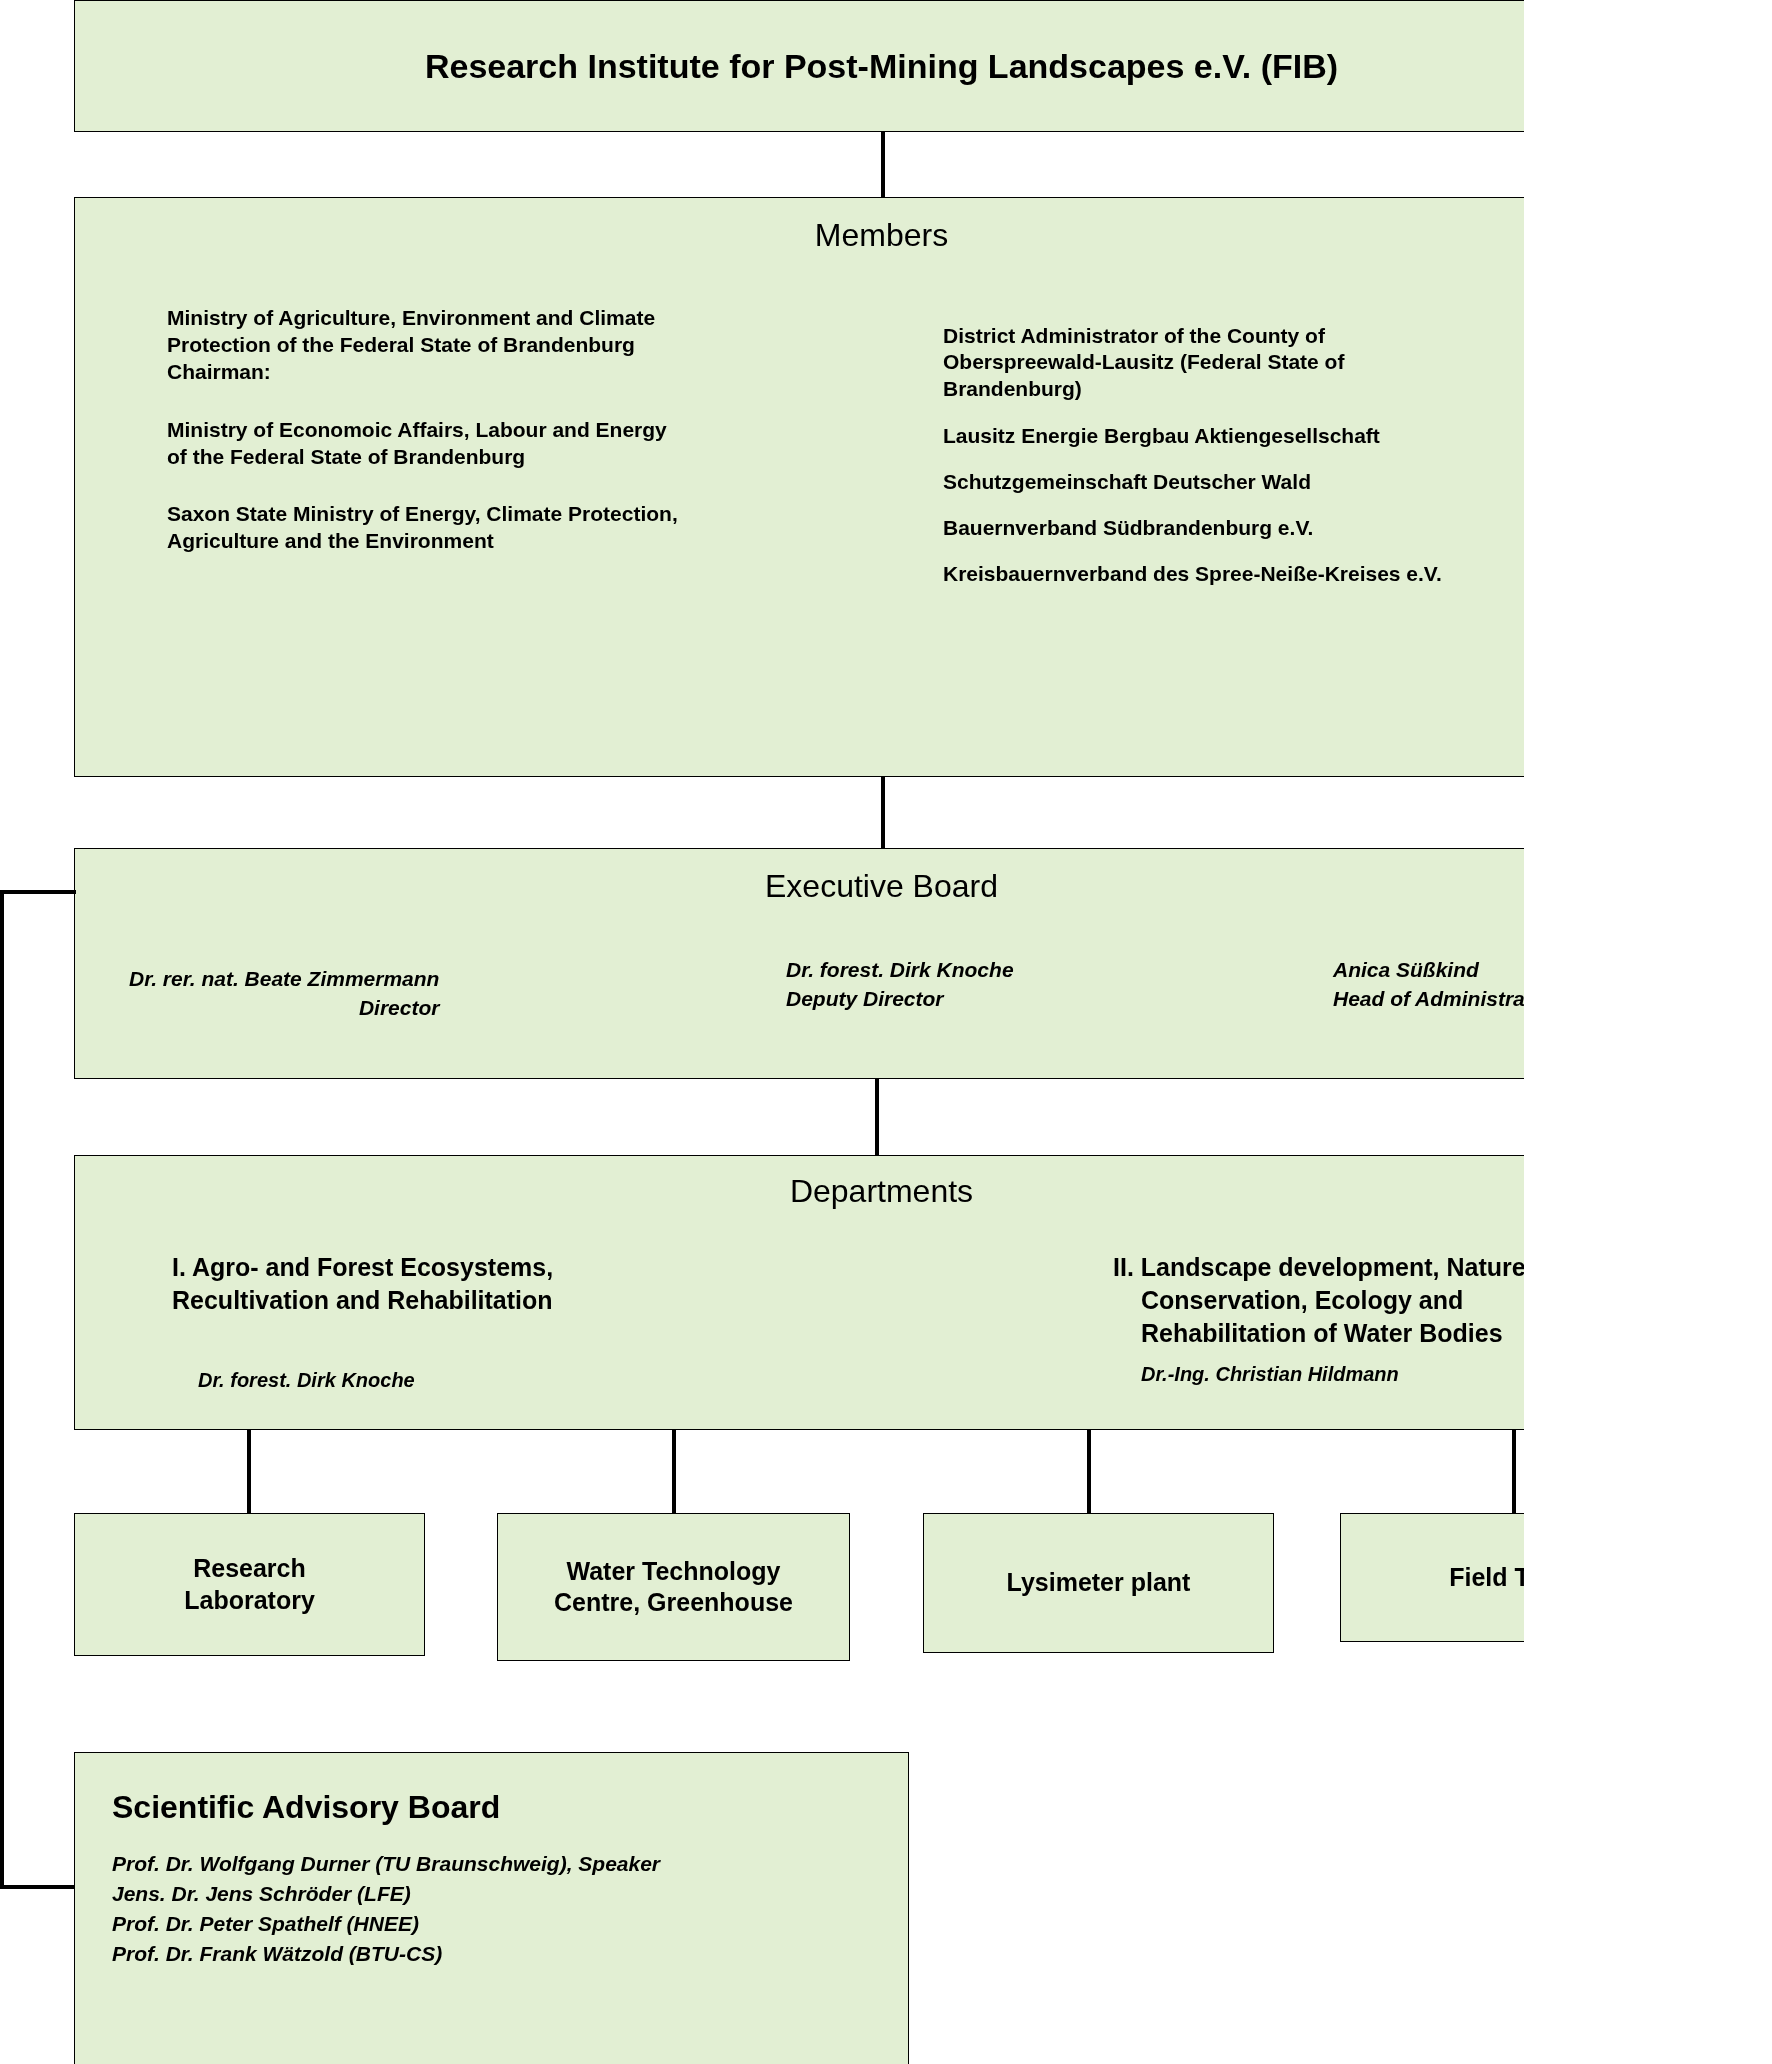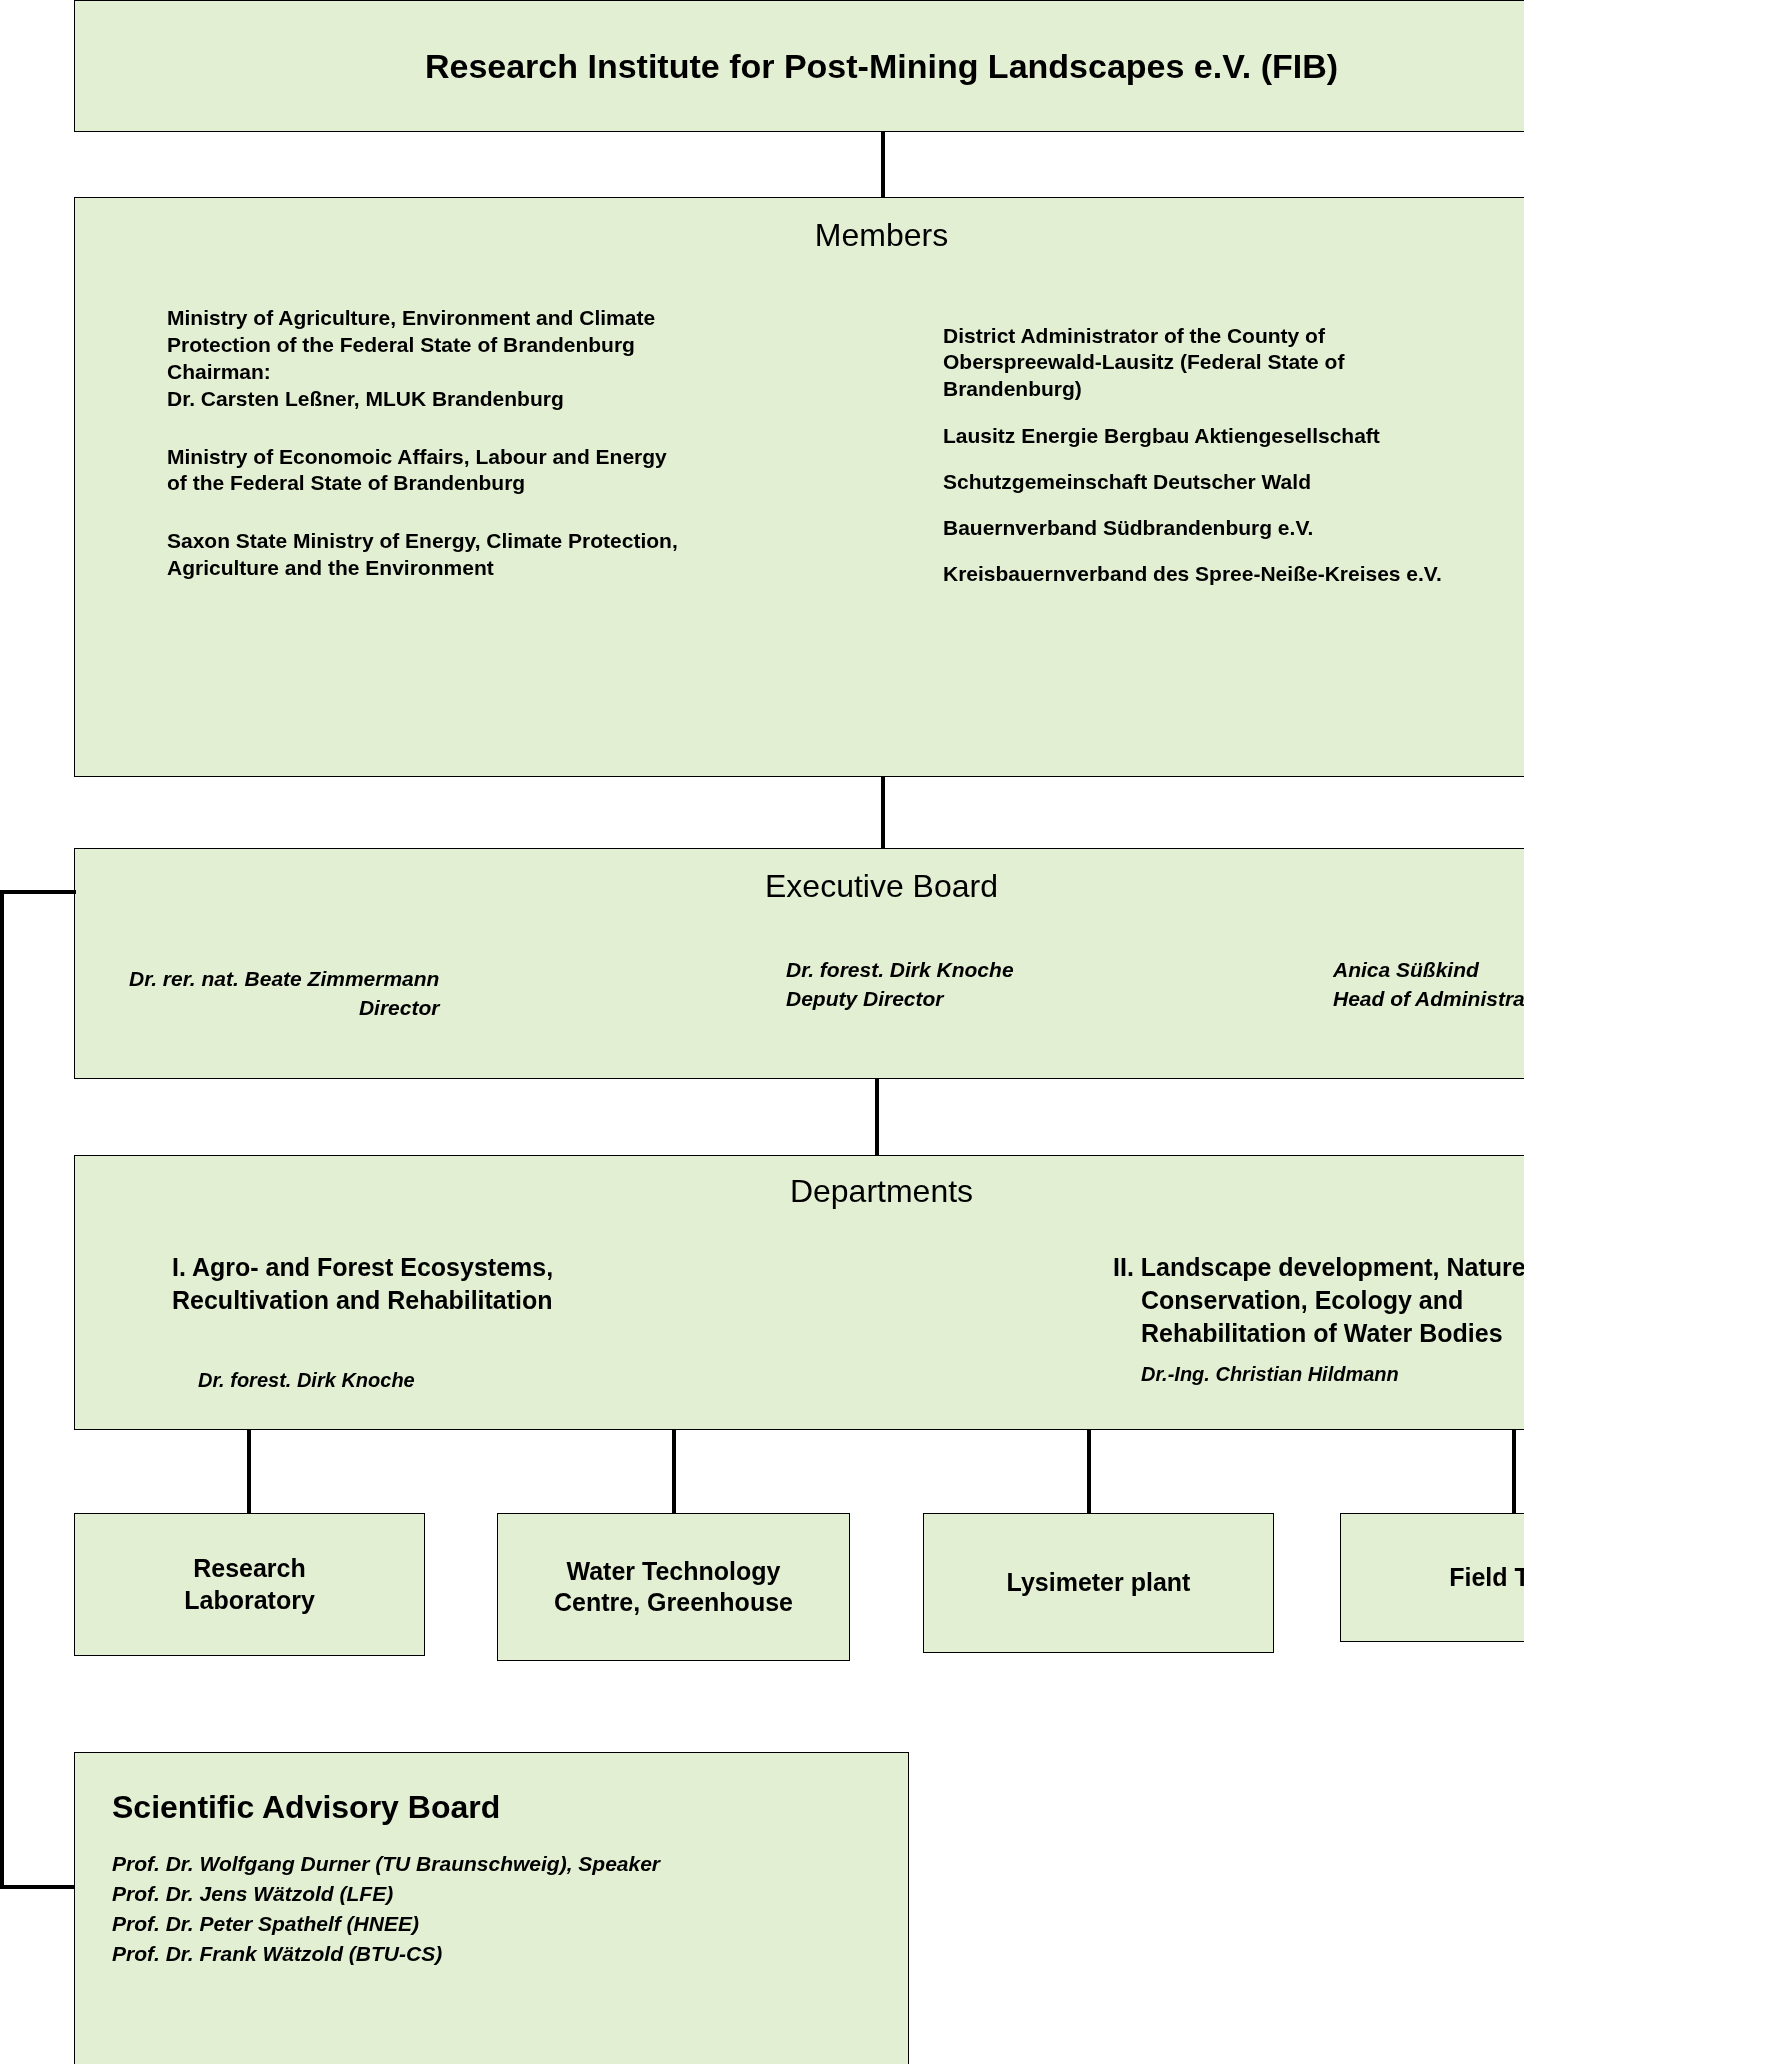--- a/index.html
+++ b/index.html
@@ -102,21 +102,20 @@
   <div class="connector" style="left:881px; top:132px; width:3.7px; height:65px;"></div>
 
   <div class="box" style="left:74px; top:197px; width:1615px; height:580px;">
     <div class="section-title" style="margin-top:19.4px;">Members</div>
 
     <div style="position:absolute; left:92px; top:107px; width:711px;">
       <div class="member-entry">
         <div>Ministry of Agriculture, Environment and Climate</div>
         <div>Protection of the Federal State of Brandenburg</div>
         <div>Chairman:</div>
-        <div>Dr. Carsten Leßner, MLUK Brandenburg</div>
       </div>
       <div class="member-entry" style="margin-top:31px;">
         <div>Ministry of Economoic Affairs, Labour and Energy</div>
         <div>of the Federal State of Brandenburg</div>
       </div>
       <div class="member-entry" style="margin-top:31px;">
         <div>Saxon State Ministry of Energy, Climate Protection,</div>
         <div>Agriculture and the Environment</div>
       </div>
     </div>
@@ -226,21 +225,21 @@
       <div class="facility-label">
         <div>Field Trials</div>
       </div>
     </div>
   </div>
 
   <div class="box" style="left:74px; top:1752px; width:835px; height:313px;">
     <div class="bottom-title" style="margin:37px 0 0 37px;">Scientific Advisory Board</div>
     <div style="margin:24px 0 0 37px;">
       <div class="bottom-line">Prof. Dr. Wolfgang Durner (TU Braunschweig), Speaker</div>
-      <div class="bottom-line">Prof. Dr. Jens Wätzold (LFE)</div>
+      <div class="bottom-line">Jens. Dr. Jens Schröder (LFE)</div>
       <div class="bottom-line">Prof. Dr. Peter Spathelf (HNEE)</div>
       <div class="bottom-line">Prof. Dr. Frank Wätzold (BTU-CS)</div>
     </div>
   </div>
 
 
 </div>
 
 
 </body></html>

